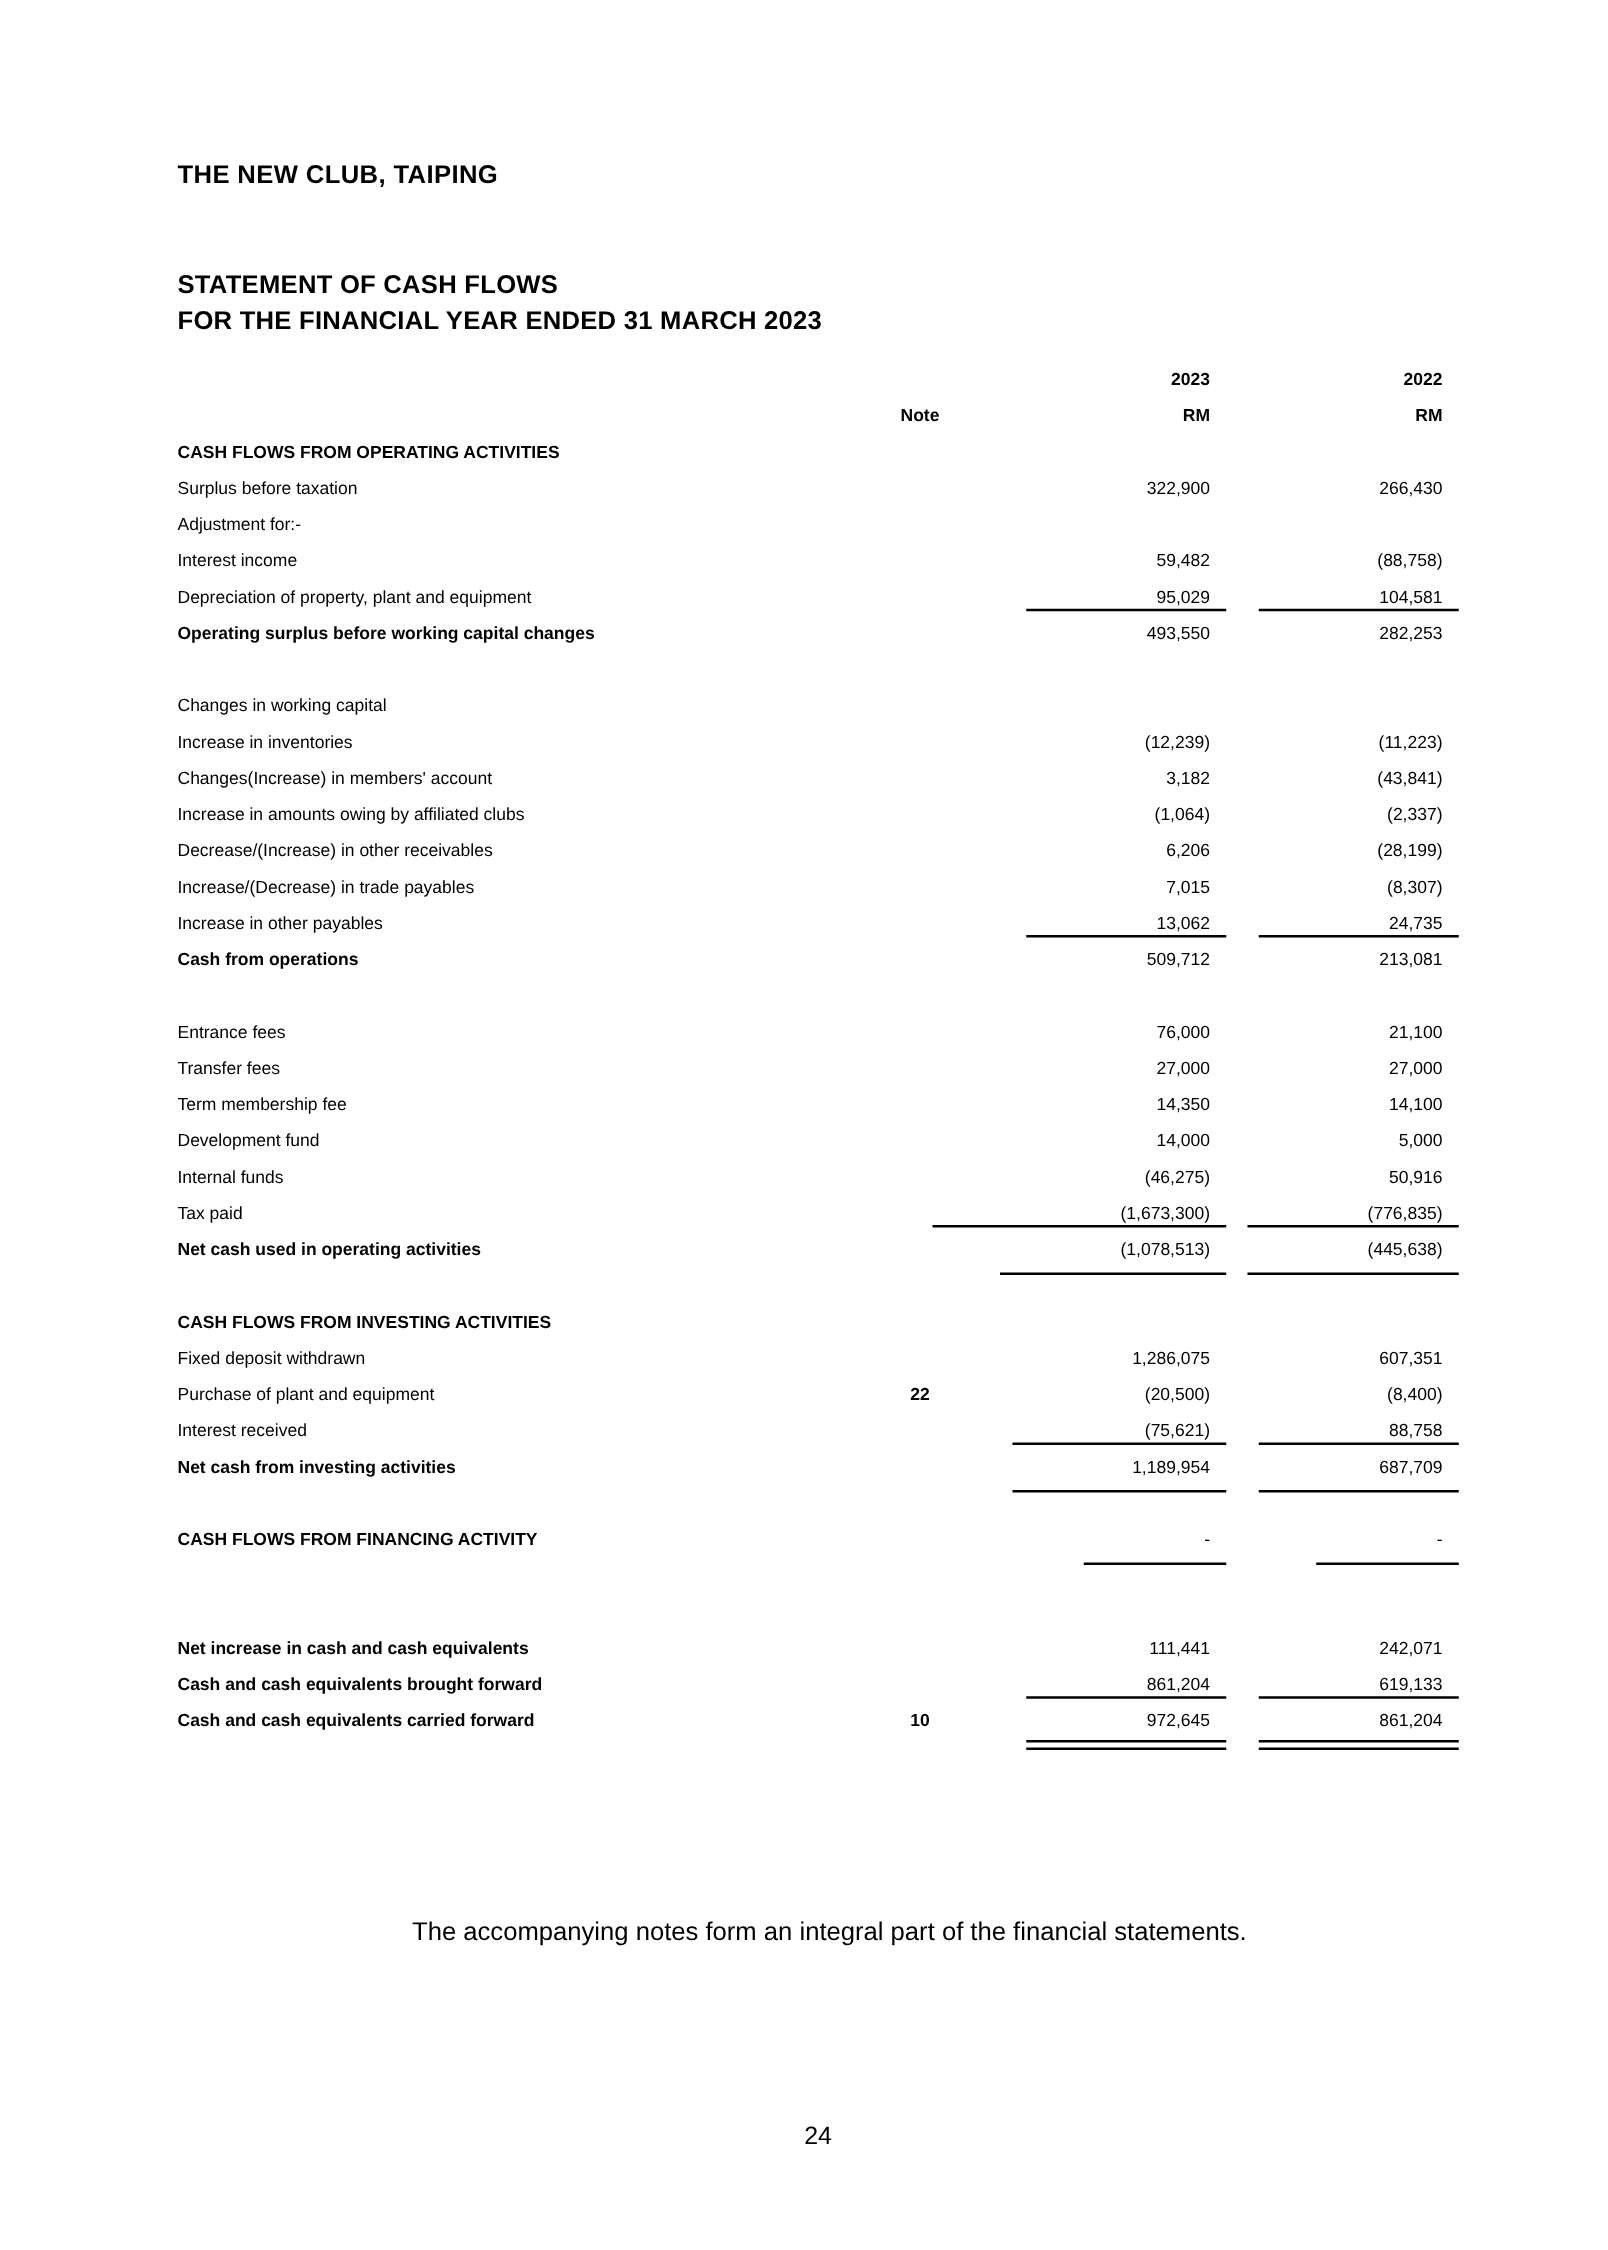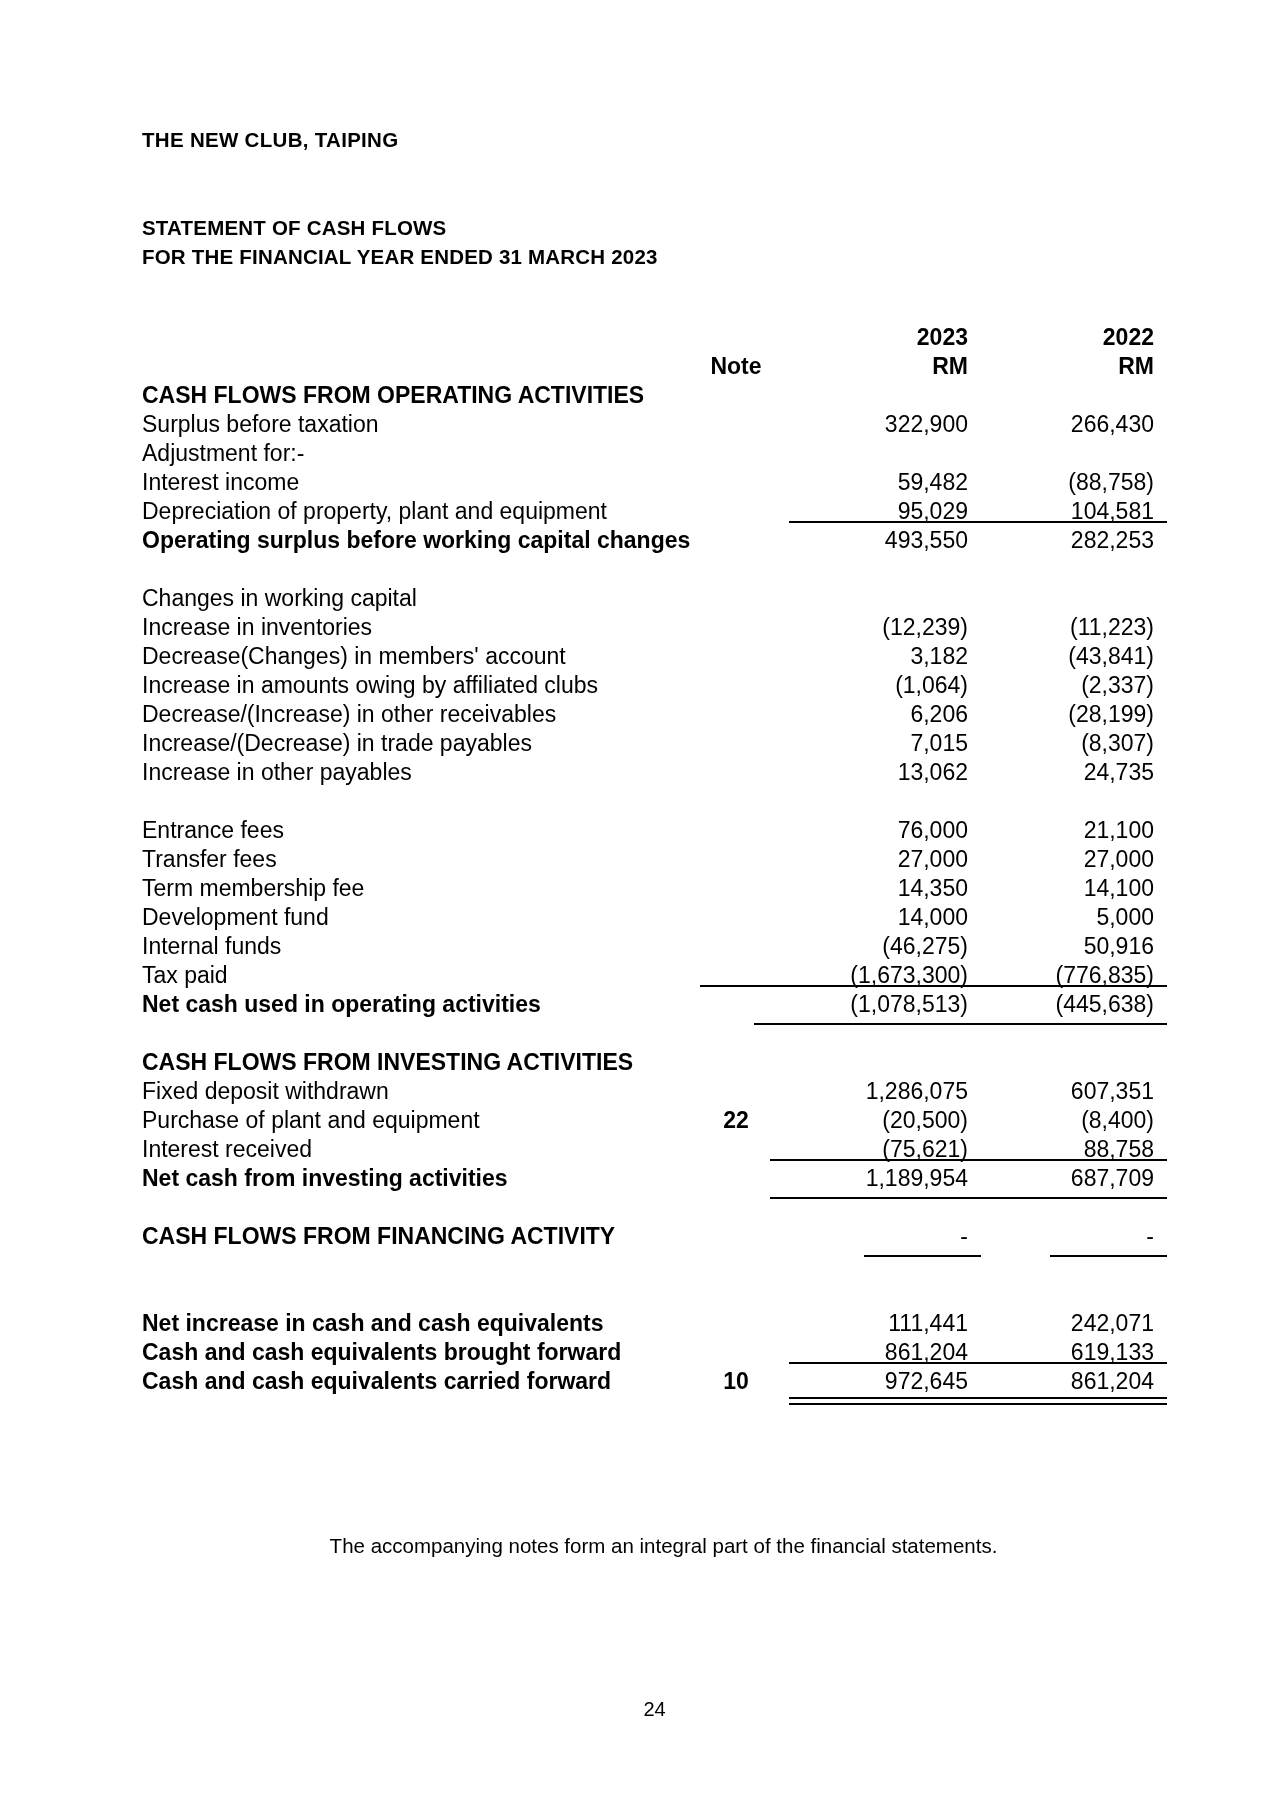--- a/index.html
+++ b/index.html
@@ -36,25 +36,25 @@
   }
   .stmt-title {
     margin-top: 60px;
     font-size: 20.5px;
     font-weight: bold;
     letter-spacing: 0.2px;
     line-height: 1.42;
   }
 
   table.cf {
-    margin-top: 52px;
+    margin-top: 18px;
     border-collapse: collapse;
     width: 1012px;
     table-layout: fixed;
-    font-size: 23px;
+    font-size: 14px;
   }
   table.cf col.c-label { width: 548px; }
   table.cf col.c-note  { width: 92px; }
   table.cf col.c-y1    { width: 186px; }
   table.cf col.c-y2    { width: 186px; }
 
   table.cf td {
     padding: 0;
     vertical-align: bottom;
     line-height: 29px;
@@ -216,21 +216,21 @@
           <td class="num"><span class="v"></span></td>
           <td class="num"><span class="v"></span></td>
         </tr>
         <tr>
           <td class="label">Increase in inventories</td>
           <td class="note"></td>
           <td class="num"><span class="v">(12,239)</span></td>
           <td class="num"><span class="v">(11,223)</span></td>
         </tr>
         <tr>
-          <td class="label">Decrease(Changes) in members' account</td>
+          <td class="label">Changes(Increase) in members' account</td>
           <td class="note"></td>
           <td class="num"><span class="v">3,182</span></td>
           <td class="num"><span class="v">(43,841)</span></td>
         </tr>
         <tr>
           <td class="label">Increase in amounts owing by affiliated clubs</td>
           <td class="note"></td>
           <td class="num"><span class="v">(1,064)</span></td>
           <td class="num"><span class="v">(2,337)</span></td>
         </tr>
@@ -244,20 +244,26 @@
           <td class="label">Increase/(Decrease) in trade payables</td>
           <td class="note"></td>
           <td class="num"><span class="v">7,015</span></td>
           <td class="num"><span class="v">(8,307)</span></td>
         </tr>
         <tr>
           <td class="label">Increase in other payables</td>
           <td class="note"></td>
           <td class="num"><span class="v">13,062</span></td>
           <td class="num"><span class="v">24,735</span></td>
+        </tr>
+        <tr>
+          <td class="label bold">Cash from operations</td>
+          <td class="note"></td>
+          <td class="num rule-top"><span class="v">509,712</span></td>
+          <td class="num rule-top"><span class="v">213,081</span></td>
         </tr>
 
         <tr class="spacer-row">
             <td colspan="4"></td>
           </tr>
 
         <tr>
           <td class="label">Entrance fees</td>
           <td class="note"></td>
           <td class="num"><span class="v">76,000</span></td>

